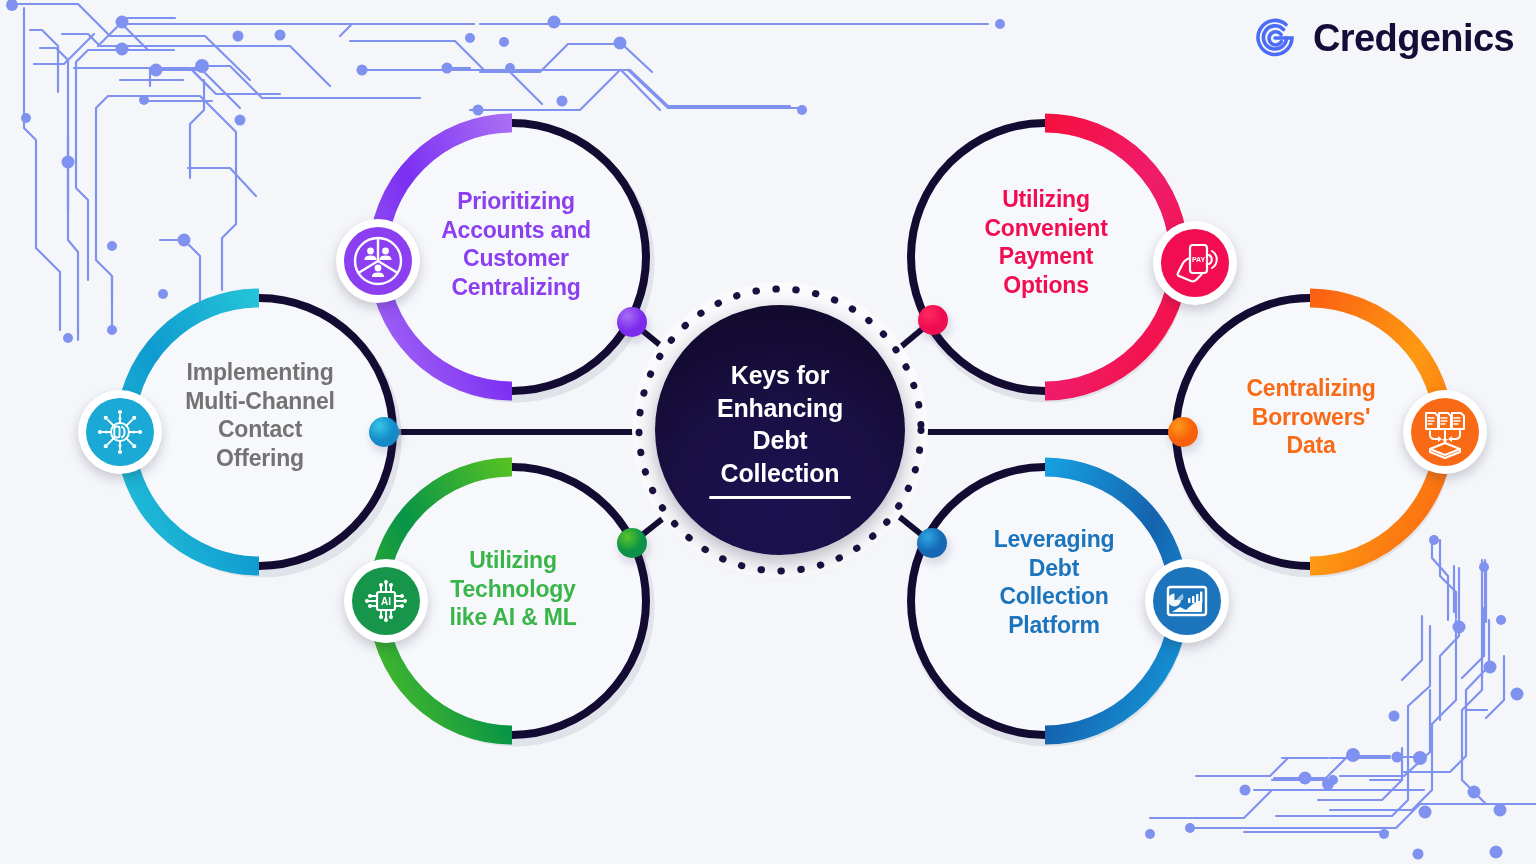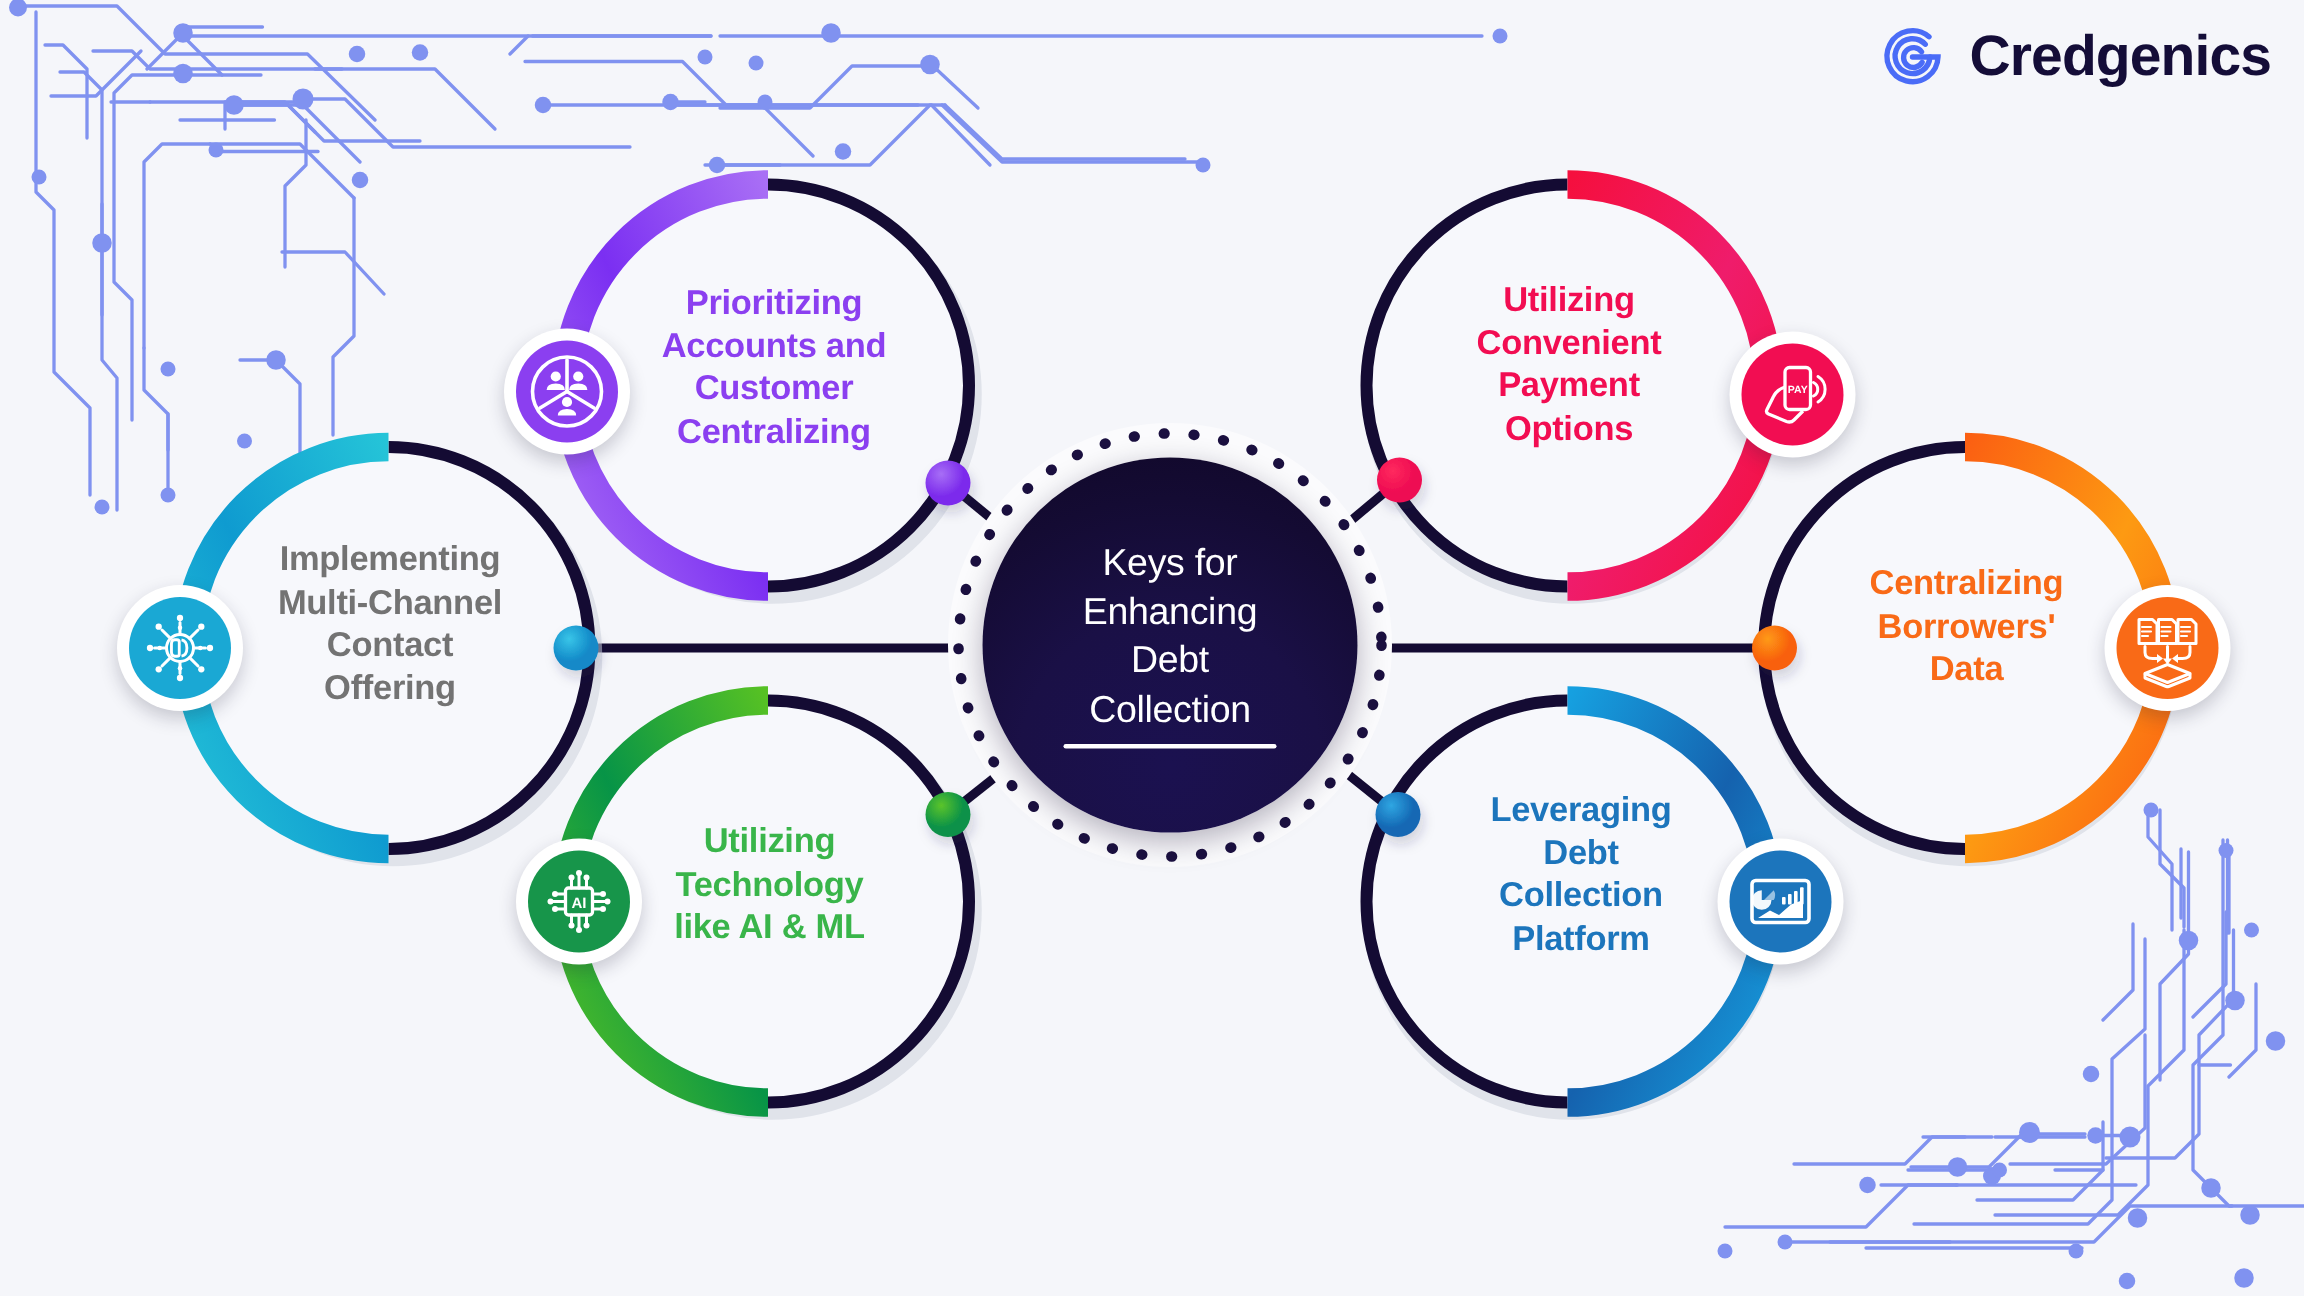--- a/index.html
+++ b/index.html
@@ -54,21 +54,21 @@
     background: radial-gradient(circle at 50% 82%, #1b1150 0%, #1a1046 42%, #140b33 74%, #100727 100%);
     box-shadow: 0 6px 20px rgba(16,7,39,0.30);
     display: flex;
     align-items: center;
     justify-content: center;
   }
   .hub-inner {
     text-align: center;
     color: #ffffff;
     font-size: 25px;
-    font-weight: 400;
+    font-weight: 700;
     line-height: 1.30;
     letter-spacing: -0.2px;
     padding-bottom: 2px;
   }
   .hub-underline {
     width: 142px;
     height: 3px;
     background: #ffffff;
     margin: 7px auto 0 auto;
     border-radius: 2px;

